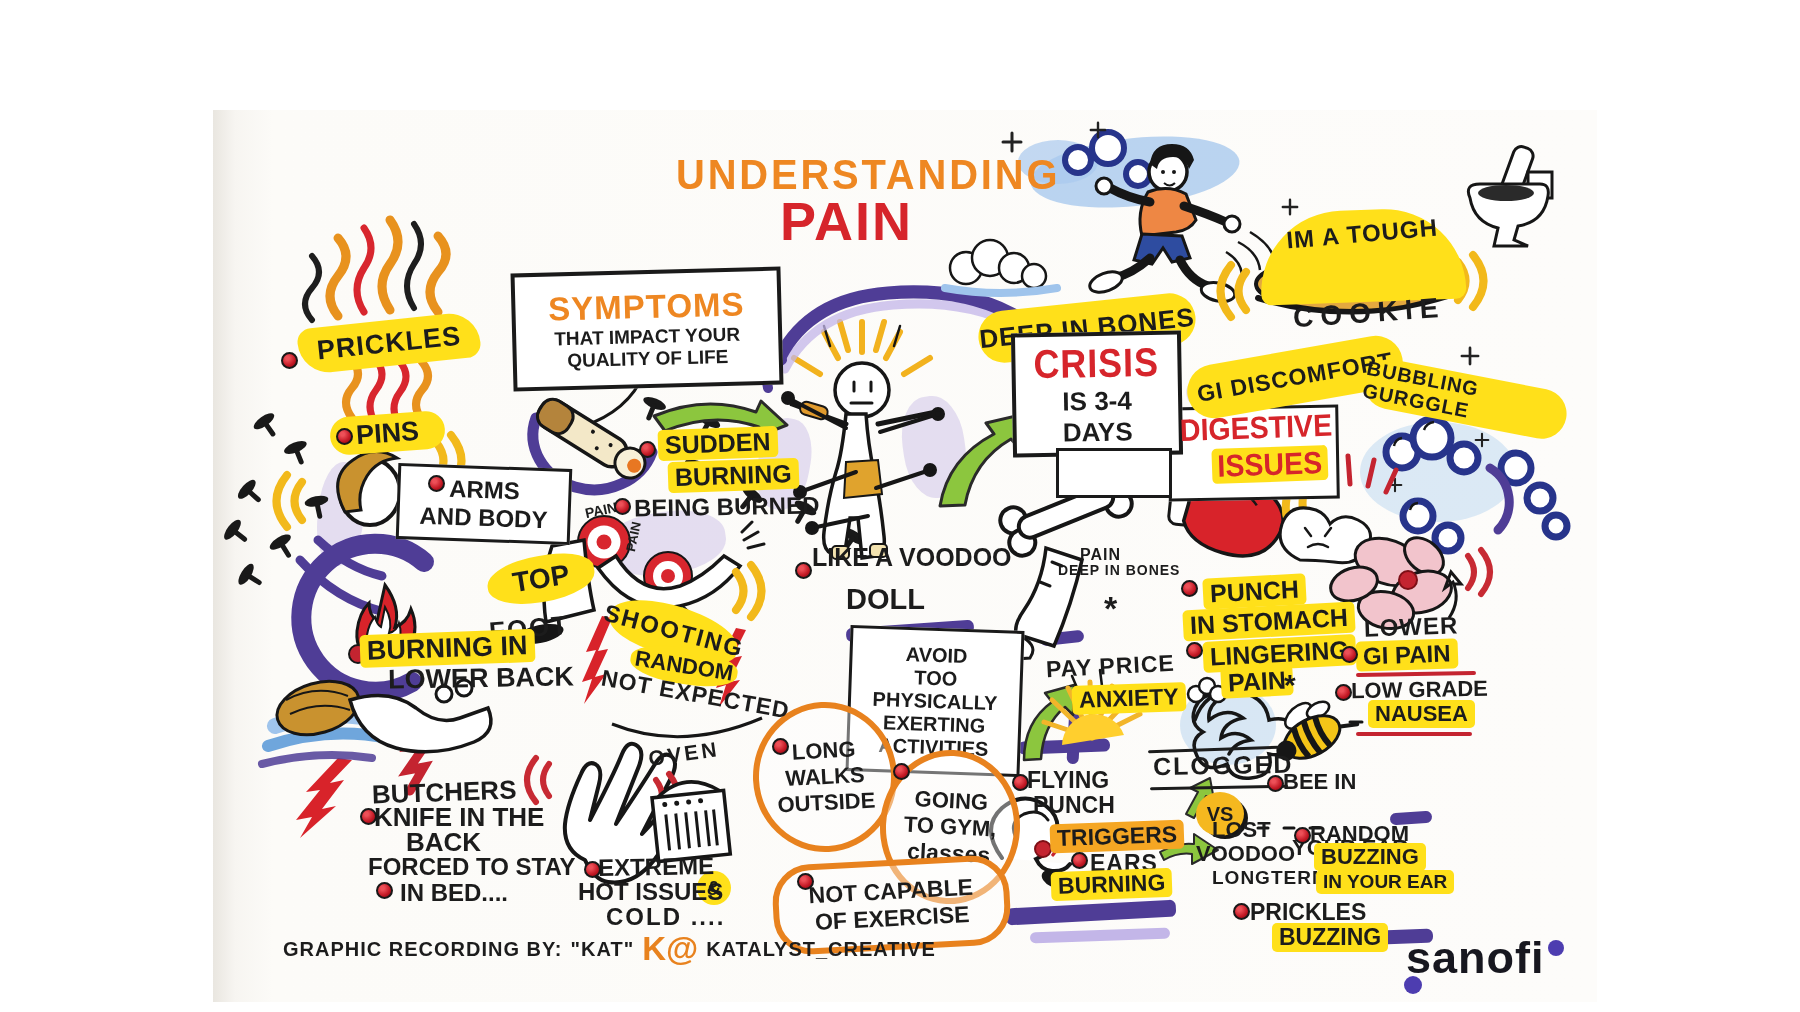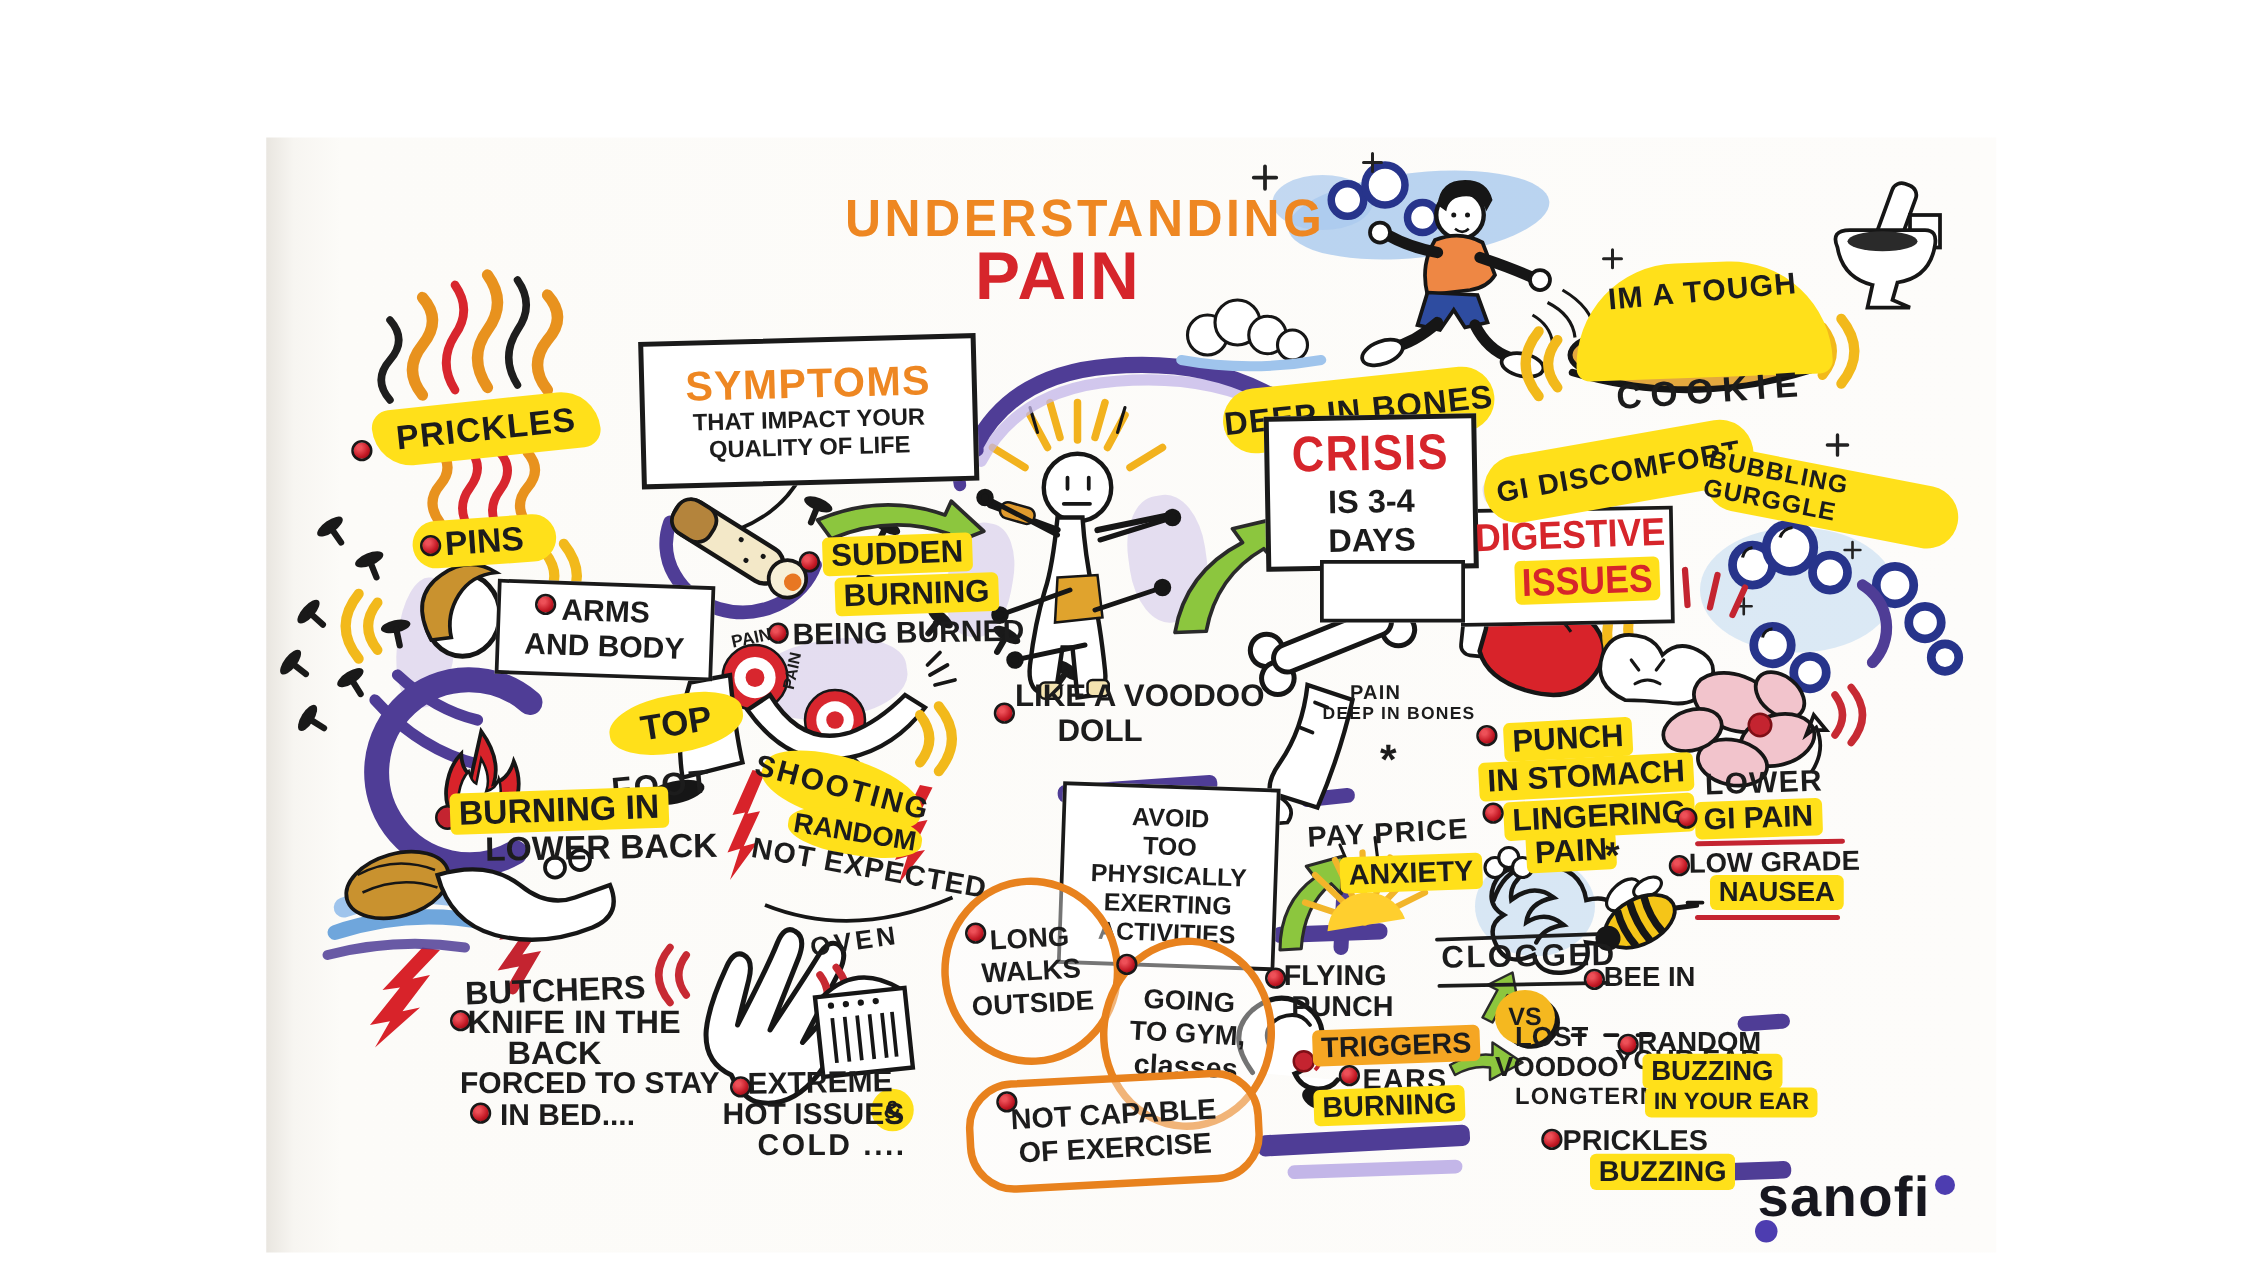--- a/index.html
+++ b/index.html
@@ -425,21 +425,21 @@
   <i class="dot" style="left:376px;top:882px"></i>
 
   <div class="lbl" style="left:648px;top:742px;font-size:21px;letter-spacing:3px;transform:rotate(-8deg)">OVEN</div>
   <div class="lbl" style="left:598px;top:854px;font-size:24px;transform:rotate(-1deg)">EXTREME</div>
   <div class="lbl" style="left:578px;top:879px;font-size:24px">HOT ISSUES</div>
   <div class="banner" style="left:697px;top:871px;width:34px;height:34px;border-radius:50%;font-size:20px">&amp;</div>
   <div class="lbl" style="left:606px;top:904px;font-size:24px;letter-spacing:2px">COLD ....</div>
   <i class="dot" style="left:584px;top:861px"></i>
 
   <div class="lbl" style="left:812px;top:544px;font-size:25px">LIKE A VOODOO</div>
-  <div class="lbl" style="left:846px;top:572px;font-size:25px">DOLL</div>
+  <div class="lbl" style="left:846px;top:584px;font-size:29px">DOLL</div>
   <i class="dot" style="left:795px;top:562px"></i>
 
   <div class="banner" style="left:978px;top:302px;width:218px;height:52px;transform:rotate(-6deg);border-radius:40px;font-size:26px;letter-spacing:1px">DEEP IN BONES</div>
   <div class="box" style="left:1012px;top:332px;width:162px;height:116px;transform:rotate(-1deg);z-index:5">
     <div style="font-size:40px;color:#D6252B;letter-spacing:1px;transform:scaleX(.9)">CRISIS</div>
     <div style="font-size:26px">IS 3-4</div>
     <div style="font-size:26px">DAYS</div>
   </div>
   <div class="box" style="left:1056px;top:448px;width:110px;height:44px;border-width:3px"></div>
   <div class="lbl" style="left:1080px;top:546px;font-size:16px;letter-spacing:1px">PAIN</div>
@@ -531,14 +531,20 @@
 
   <div class="lbl" style="left:1310px;top:822px;font-size:22px">RANDOM</div>
   <i class="dot" style="left:1294px;top:827px"></i>
   <div class="lbl" style="left:1314px;top:845px;font-size:22px"><span class="hl">BUZZING</span></div>
   <div class="lbl" style="left:1316px;top:872px;font-size:19px"><span class="hl">IN YOUR EAR</span></div>
 
   <div class="lbl" style="left:1250px;top:900px;font-size:23px">PRICKLES</div>
   <i class="dot" style="left:1233px;top:903px"></i>
   <div class="lbl" style="left:1272px;top:925px;font-size:23px"><span class="hl">BUZZING</span></div>
 
+  <div id="credit">
+    <span class="c-sm">GRAPHIC RECORDING BY:</span>
+    <span class="c-sm">"KAT"</span>
+    <span class="c-k">K@</span>
+    <span class="c-sm">KATALYST_CREATIVE</span>
+  </div>
   <div id="brand">sanofi</div>
 </div>
 
 </body></html>

